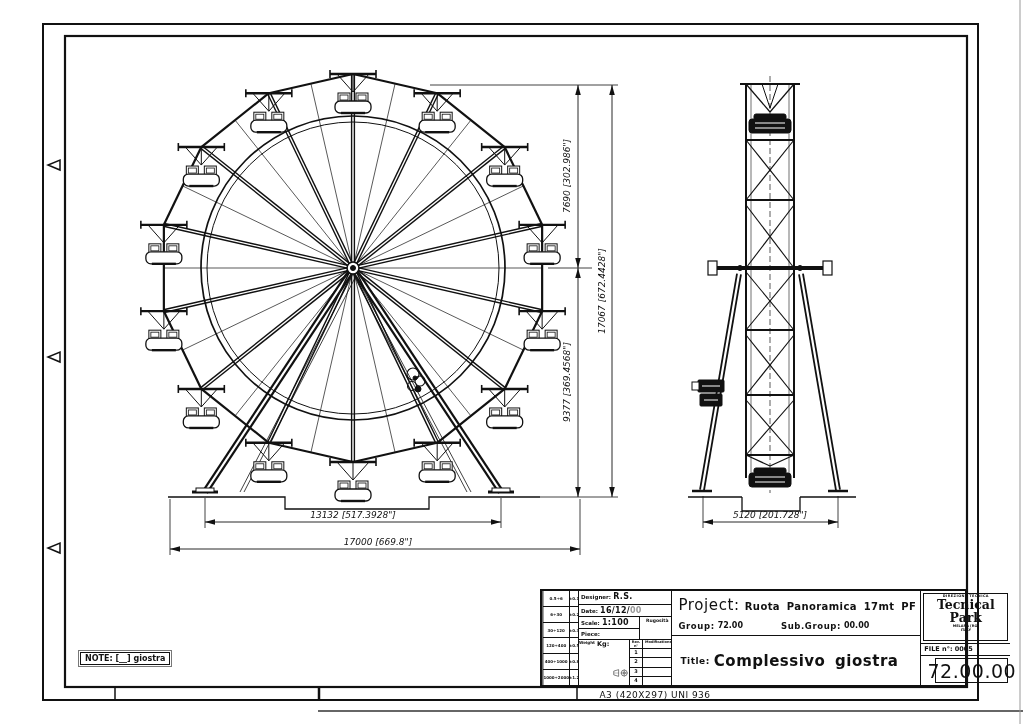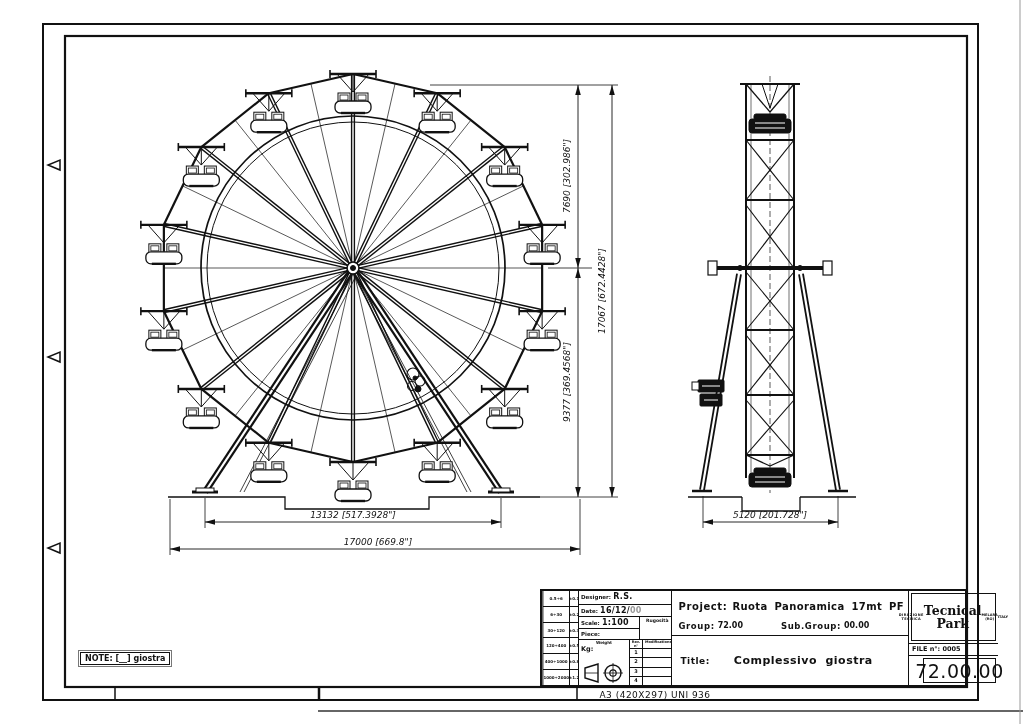--- a/index.html
+++ b/index.html
@@ -26,48 +26,48 @@
   .tb-row{border-bottom:1px solid #111;padding:1px 2px;white-space:nowrap;overflow:hidden;}
   .lbl-sm{font-size:5.5px;font-weight:bold;}
   .val-md{font-size:8px;font-weight:bold;letter-spacing:.3px;}
   .gray{color:#999;}
   .row-scalepiece{display:flex;border-bottom:1px solid #111;height:23px;}
   .sp-left{width:60px;display:flex;flex-direction:column;}
   .sp-left .cell{flex:1;padding:1px 2px;white-space:nowrap;}
   .sp-left .cell:first-child{border-bottom:1px solid #111;}
   .rugosita{flex:1;border-left:1px solid #111;font-size:4.5px;font-weight:bold;text-align:right;padding:1px 3px;}
   .row-bottom{flex:1;display:flex;}
-  .weight-cell{width:51px;border-right:1px solid #111;display:flex;flex-direction:column;}
+  .weight-cell{width:51px;border-right:1px solid #111;display:flex;}
   .weight-top{font-size:4px;font-weight:bold;text-align:center;}
   .kg{font-size:6.5px;font-weight:bold;padding-left:2px;}
   .proj-sym{margin:auto auto 2px 4px;}
   .rev-table{flex:1;display:flex;flex-direction:column;}
   .rev-head{display:flex;border-bottom:1px solid #111;font-size:3.5px;font-weight:bold;height:9px;}
   .rev-head .rn{width:13px;border-right:1px solid #111;text-align:center;}
   .rev-head .mod{flex:1;padding-left:2px;}
   .rev-row{flex:1;display:flex;border-bottom:1px solid #111;font-size:5px;}
   .rev-row:last-child{border-bottom:none;}
   .rev-row .rn{width:13px;border-right:1px solid #111;text-align:center;font-weight:bold;}
   .rev-row .mod{flex:1;}
   .col-center{flex:1;border-right:1.5px solid #111;display:flex;flex-direction:column;}
   .proj-cell{height:44px;padding:4px 4px 2px 6px;}
   .pline{white-space:nowrap;}
-  .plabel{font-size:10px;font-weight:bold;letter-spacing:.6px;}
+  .plabel{font-size:15px;font-weight:normal;letter-spacing:.6px;}
   .pvalue{font-size:10px;font-weight:bold;letter-spacing:.4px;word-spacing:3px;}
   .gline{margin-top:7px;display:flex;align-items:flex-start;}
   .glabel{font-size:8.5px;font-weight:bold;letter-spacing:.6px;}
   .gvalue{font-size:8px;font-weight:bold;margin-left:3px;}
   .sg{margin-left:38px;}
-  .title-cell{flex:1;border-top:1.5px solid #111;display:flex;align-items:center;padding-left:8px;white-space:nowrap;gap:20px;}
+  .title-cell{flex:1;border-top:1.5px solid #111;display:flex;align-items:center;padding-left:8px;white-space:nowrap;}
   .tlabel{font-size:9px;font-weight:bold;letter-spacing:.5px;}
-  .tvalue{font-size:11px;font-weight:bold;letter-spacing:.5px;word-spacing:4px;margin-left:4px;}
+  .tvalue{font-size:15px;font-weight:bold;letter-spacing:.5px;word-spacing:4px;margin-left:4px;}
   .col-right{width:89px;display:flex;flex-direction:column;}
   .logo-cell{height:52px;padding:2px;}
-  .logo-box{border:1.2px solid #111;height:100%;display:flex;flex-direction:row;
-     align-items:center;justify-content:center;text-align:center;}
+  .logo-box{border:1.2px solid #111;height:100%;display:flex;flex-direction:column;
+     align-items:center;text-align:center;}
   .logo-hdr{font-size:3.5px;font-weight:bold;letter-spacing:.4px;}
   .logo-name{font-family:"DejaVu Serif",serif;font-weight:bold;font-size:12.5px;line-height:13px;}
   .logo-sub{font-size:3.5px;font-weight:bold;}
   .file-row{height:12px;border-top:1.5px solid #111;font-size:6.5px;font-weight:bold;padding:1px 0 0 3px;white-space:nowrap;}
   .num-cell{flex:1;border-top:1.5px solid #111;padding:2px;}
   .num-box{border:1.2px solid #111;height:100%;display:flex;align-items:center;justify-content:center;
      font-size:19px;letter-spacing:.5px;margin-left:12px;}
 
   
   #notebox{position:absolute;left:78px;top:650px;padding:1px;border:1px solid #777;background:#fff;}

